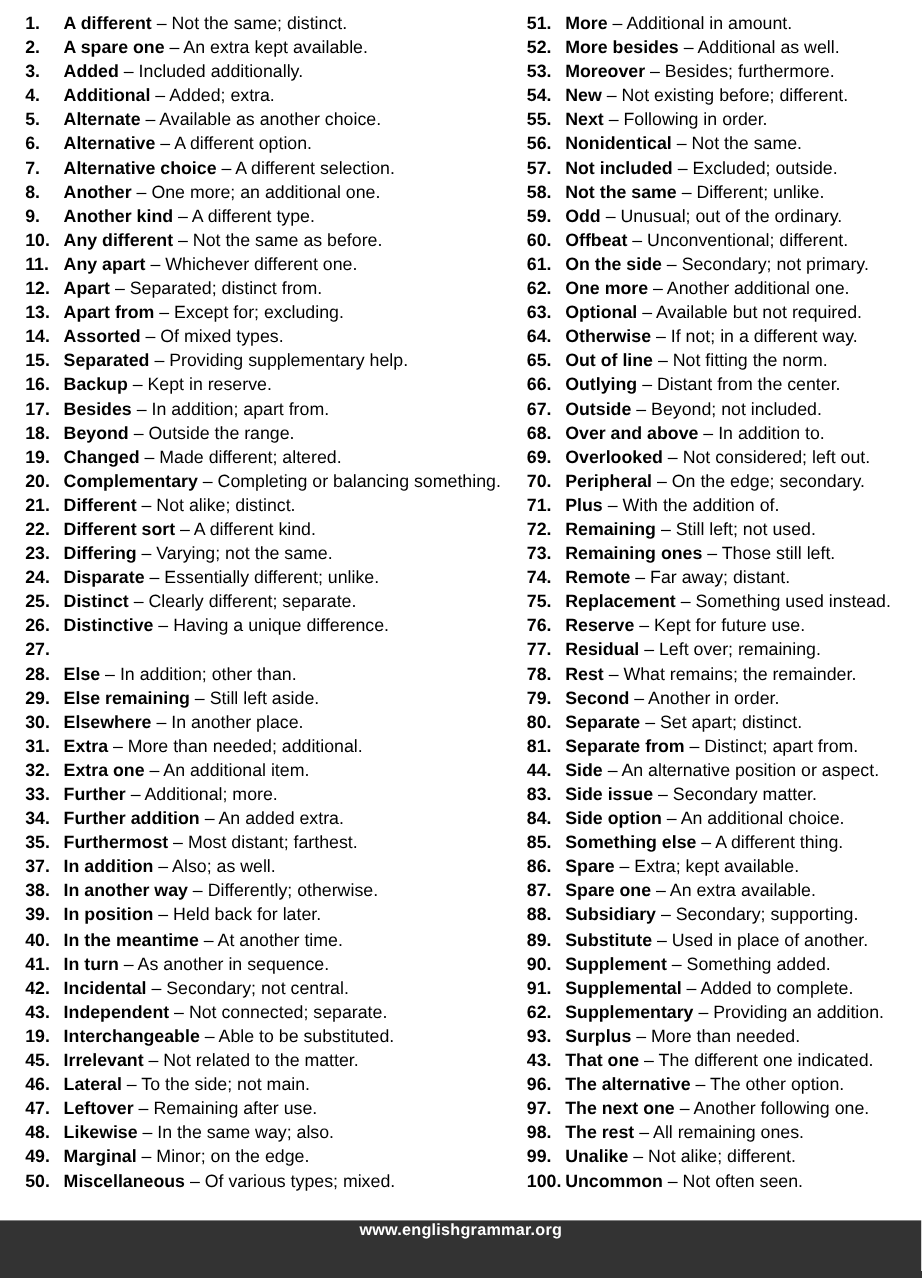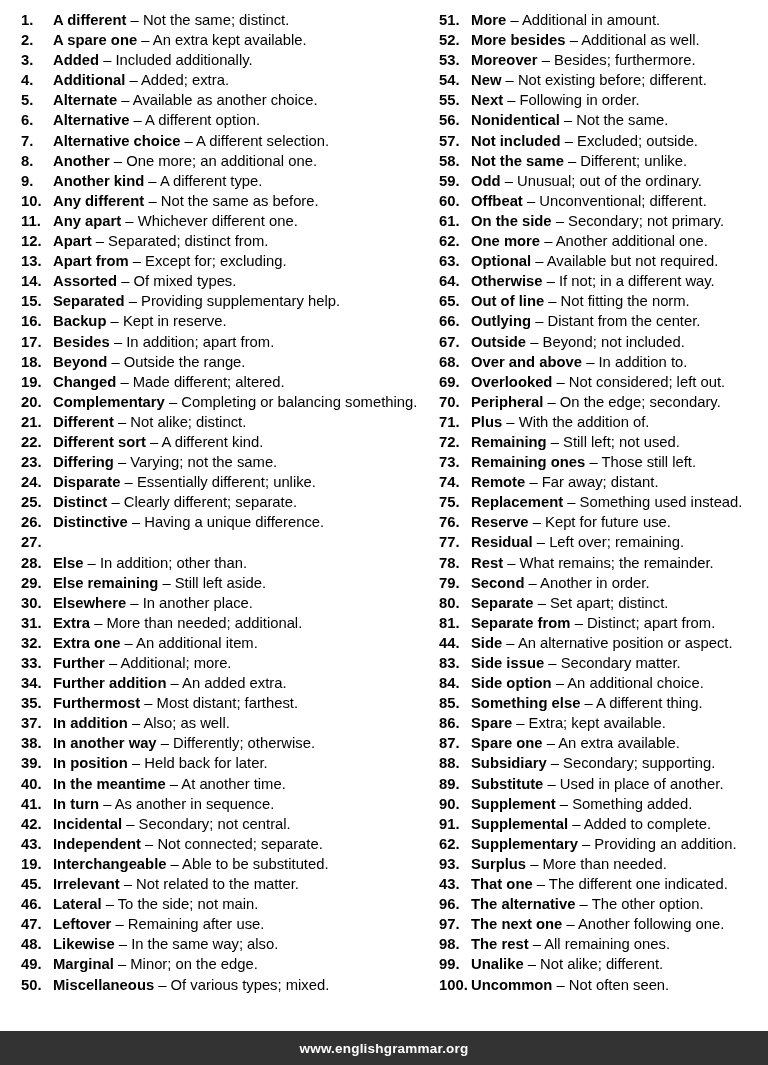--- a/index.html
+++ b/index.html
@@ -32,23 +32,22 @@
     min-width: 32px;
     flex: 0 0 auto;
   }
   .item .text { font-weight: normal; }
   .item .text b { font-weight: bold; }
   .footer {
     position: absolute;
     left: 0;
     right: 0;
     bottom: 0;
-    height: 34px;
+    height: 48px;
     display: flex;
-    align-items: center;
     justify-content: center;
     font-weight: bold;
     font-size: 13.5px;
     letter-spacing: 0.2px;
   }
 </style>
 </head>
 <body>
 
 <div class="page" style="background: rgb(255, 255, 255); color: rgb(0, 0, 0);">

